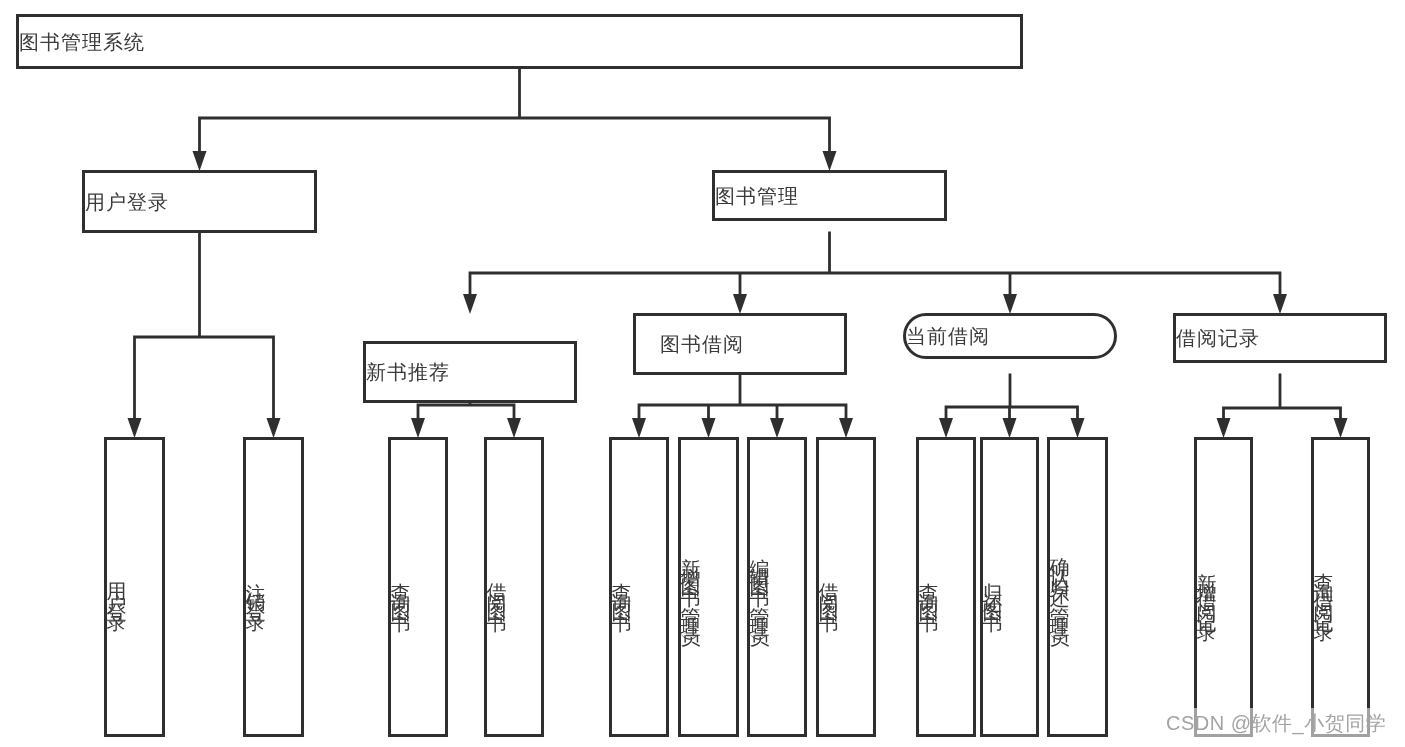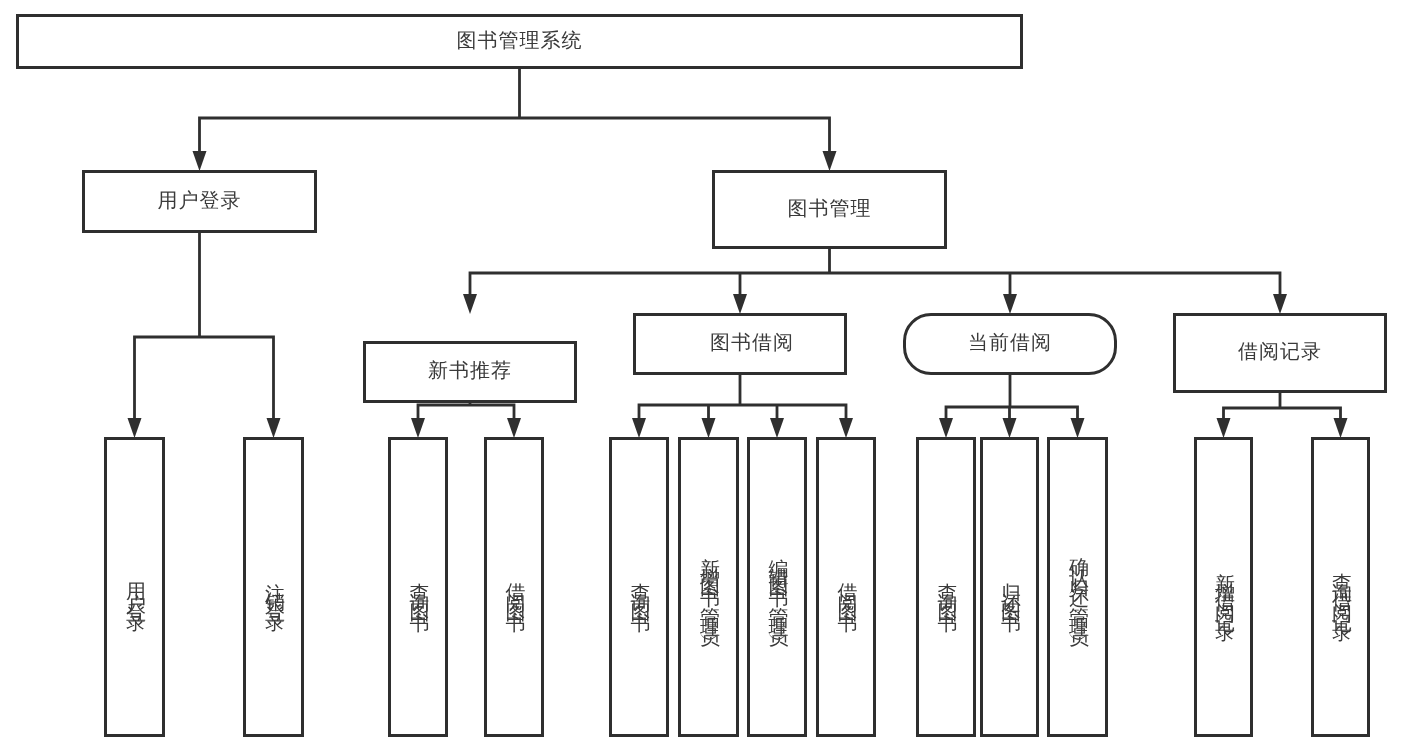--- a/index.html
+++ b/index.html
@@ -16,23 +16,22 @@
     left: 0; top: 0;
     width: 1405px; height: 747px;
   }
   .node {
     position: absolute;
     box-sizing: border-box;
     background: var(--box-fill, #ffffff);
     border: 3px solid var(--box-border, #2f2f2f);
     display: flex;
     align-items: center;
-    justify-content: center;
+    justify-content: flex-start;
     color: var(--text-color, #3a3a3a);
-    font-family: Liberation Mono, monospace;
   }
   .node .label {
     font-size: 20px;
     line-height: 1;
     white-space: nowrap;
   }
   .node.horizontal .label {
     letter-spacing: 1px;
   }
   .node.vertical .label {
@@ -88,33 +87,33 @@
       <polygon points="1216.5,418 1230.5,418 1223.5,438" fill="#2f2f2f"></polygon>
       <polygon points="1333.5,418 1347.5,418 1340.5,438" fill="#2f2f2f"></polygon>
     </svg>
   <div id="nodes">
       <div class="node horizontal" style="left: 16px; top: 14px; width: 1007px; height: 55px;">
         <span class="label">图书管理系统</span>
       </div>
       <div class="node horizontal" style="left: 82px; top: 170px; width: 235px; height: 63px;">
         <span class="label">用户登录</span>
       </div>
-      <div class="node horizontal" style="left: 712px; top: 170px; width: 235px; height: 79px;">
+      <div class="node horizontal" style="left: 712px; top: 170px; width: 235px; height: 51px;">
         <span class="label">图书管理</span>
       </div>
       <div class="node horizontal" style="left: 363px; top: 313px; width: 214px; height: 62px; margin-top: 28px;">
         <span class="label">新书推荐</span>
       </div>
       <div class="node horizontal" style="left: 633px; top: 313px; width: 214px; height: 62px; padding-left: 24px;">
         <span class="label">图书借阅</span>
       </div>
-      <div class="node horizontal" style="left: 903px; top: 313px; width: 214px; height: 62px; border-radius: 28px;">
+      <div class="node horizontal" style="left: 903px; top: 313px; width: 214px; height: 46px; border-radius: 28px;">
         <span class="label">当前借阅</span>
       </div>
-      <div class="node horizontal" style="left: 1173px; top: 313px; width: 214px; height: 80px;">
+      <div class="node horizontal" style="left: 1173px; top: 313px; width: 214px; height: 50px;">
         <span class="label">借阅记录</span>
       </div>
       <div class="node vertical" style="left: 104px; top: 437px; width: 61px; height: 300px;">
         <span class="label">用户登录</span>
       </div>
       <div class="node vertical" style="left: 243px; top: 437px; width: 61px; height: 300px;">
         <span class="label">注销登录</span>
       </div>
       <div class="node vertical" style="left: 388px; top: 437px; width: 60px; height: 300px;">
         <span class="label">查询图书</span>
@@ -143,13 +142,16 @@
       <div class="node vertical" style="left: 1047px; top: 437px; width: 61px; height: 300px;">
         <span class="label">确认归还（管理员）</span>
       </div>
       <div class="node vertical" style="left: 1194px; top: 437px; width: 59px; height: 300px;">
         <span class="label">新增借阅记录</span>
       </div>
       <div class="node vertical" style="left: 1311px; top: 437px; width: 59px; height: 300px;">
         <span class="label">查询借阅记录</span>
       </div>
     </div>
+  <div class="watermark">
+    <span>CSDN @软件_小贺同学</span>
+  </div>
 </div>
 
 </body></html>

